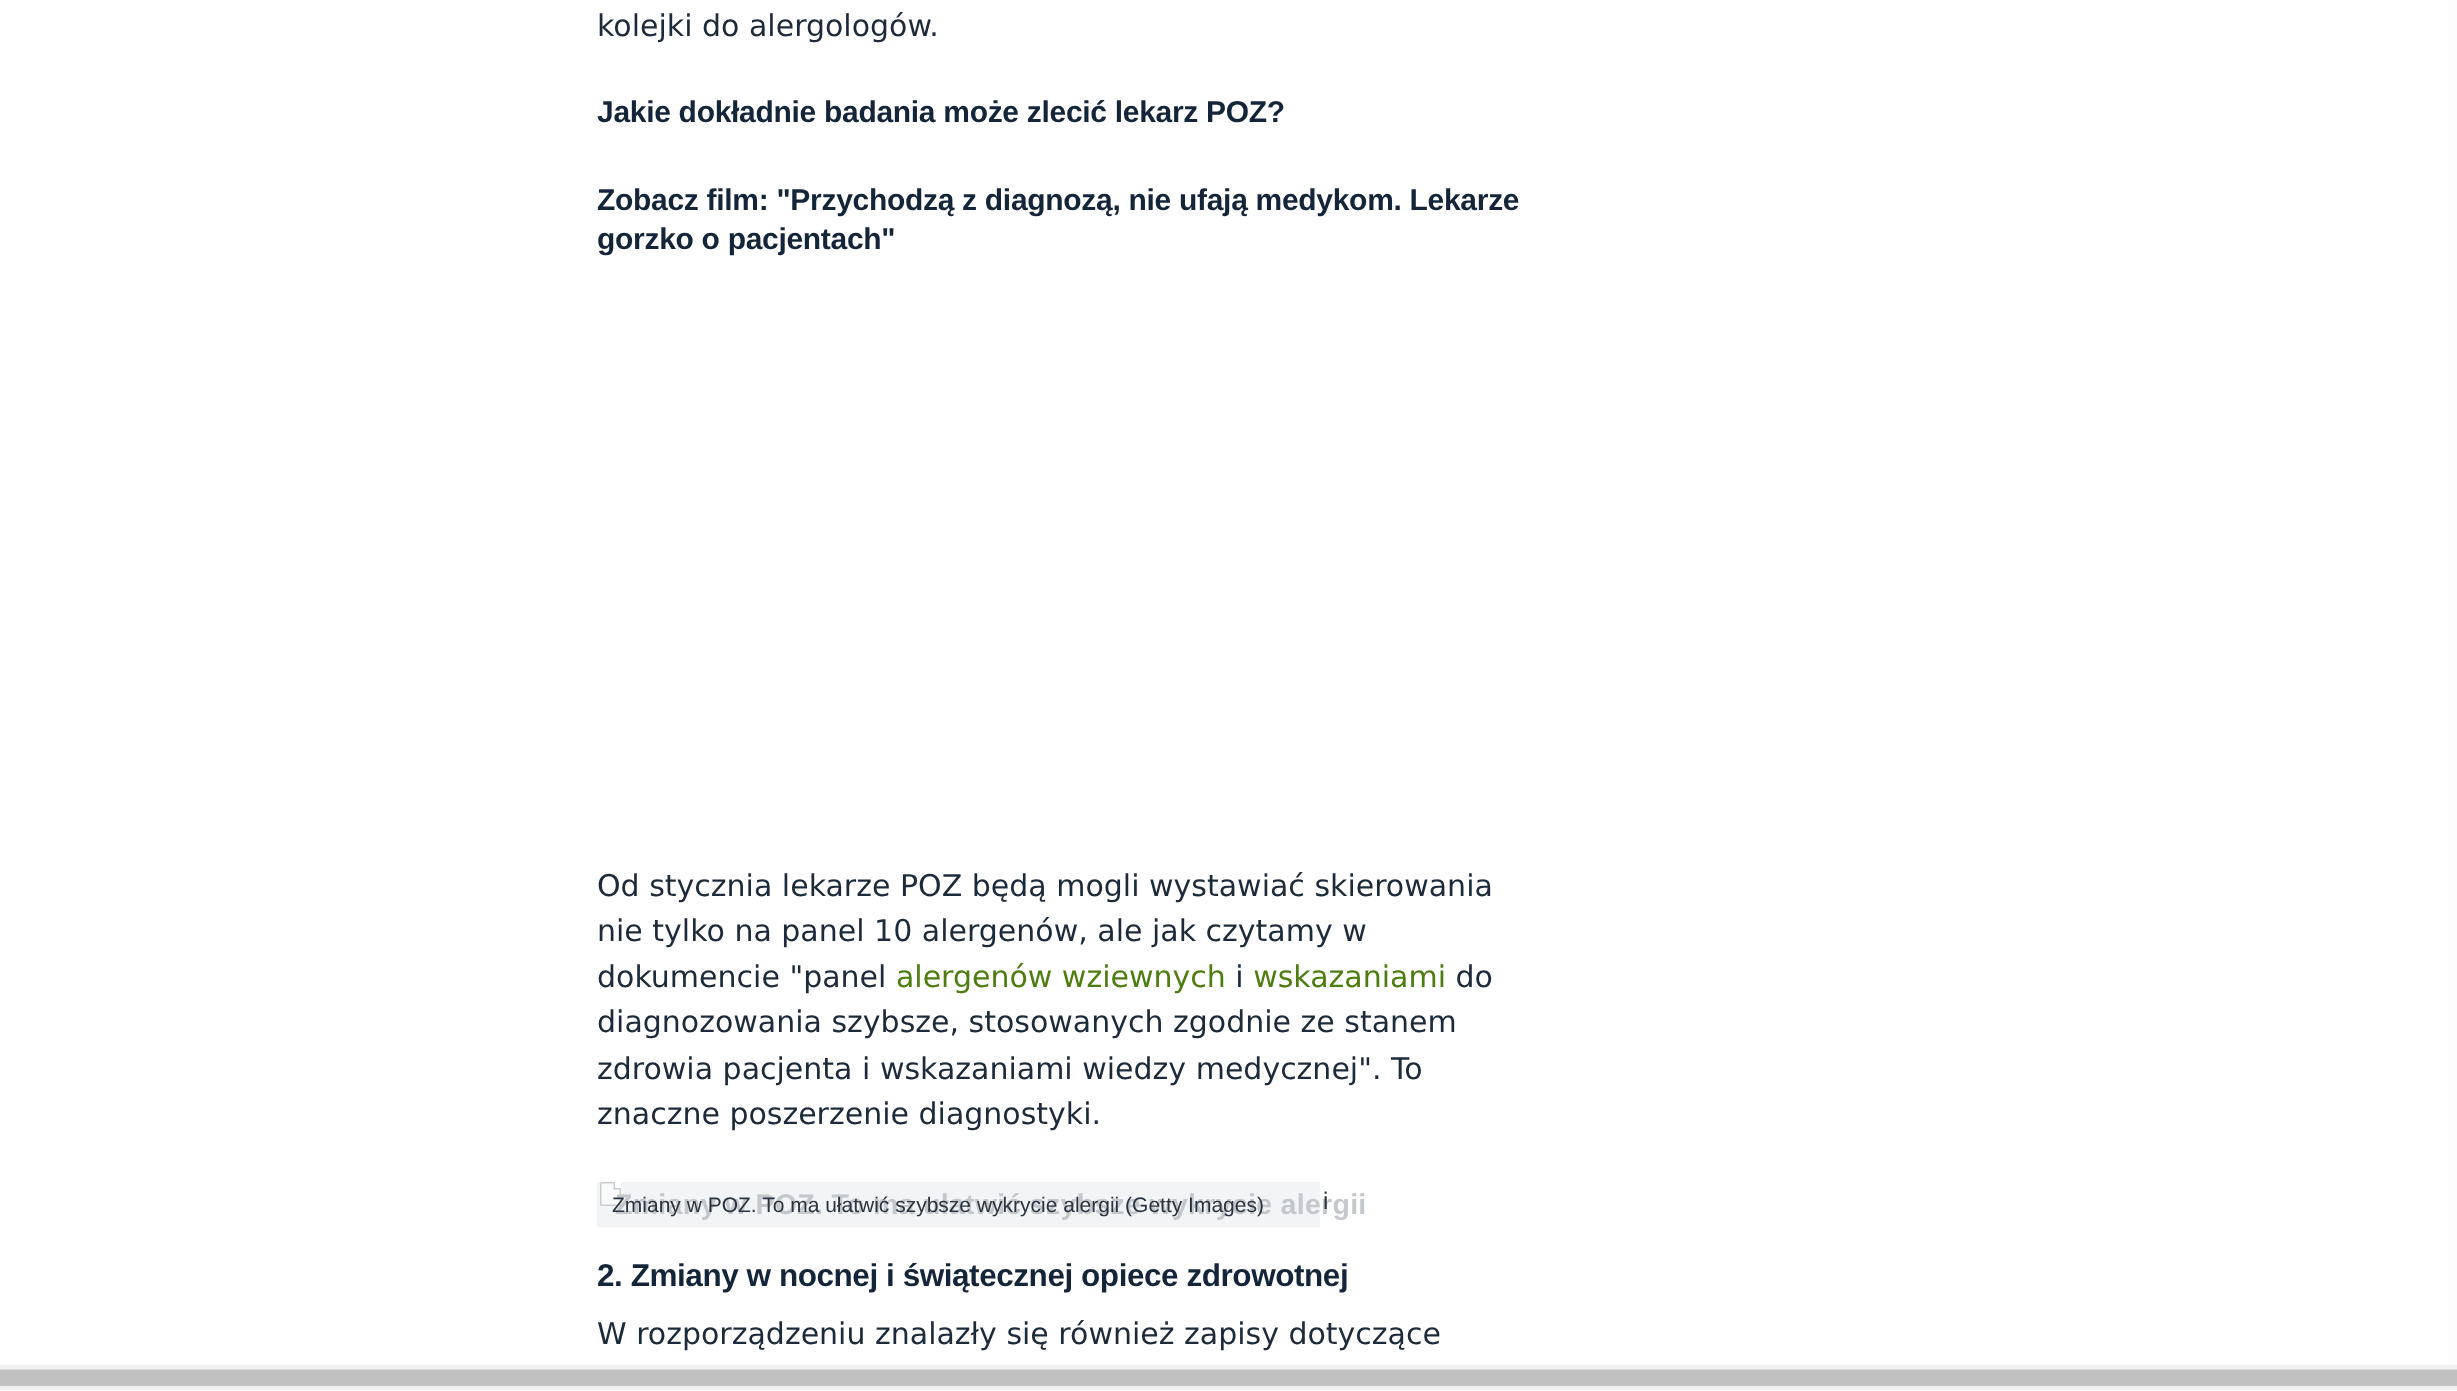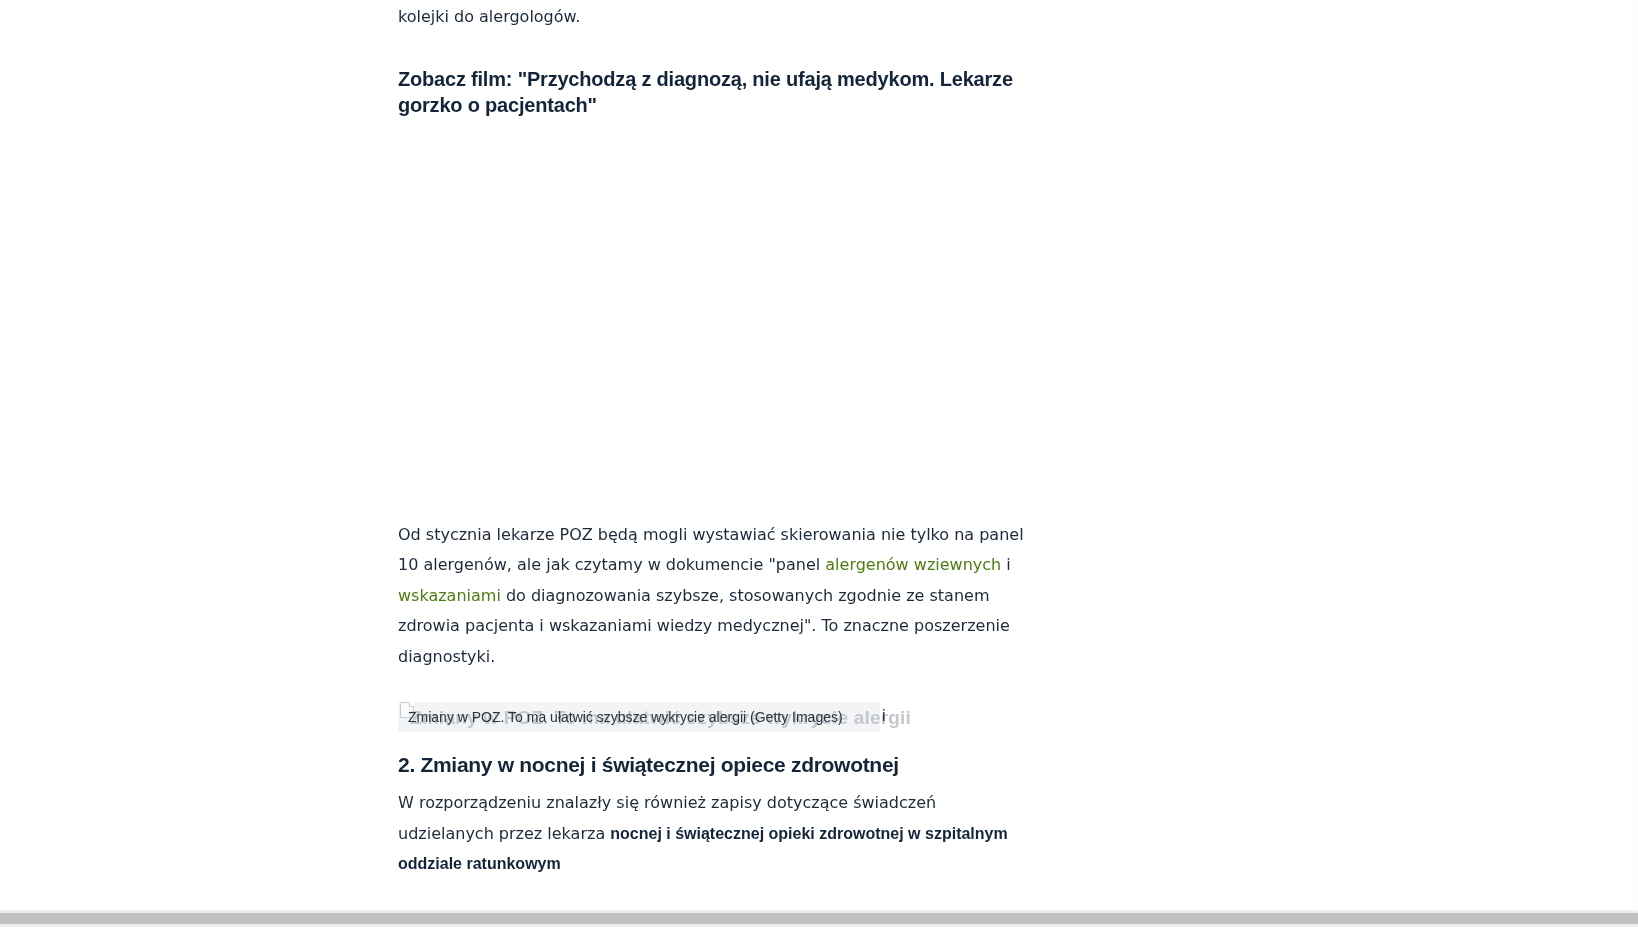--- a/index.html
+++ b/index.html
@@ -23,21 +23,21 @@
       overflow: hidden;
       background: #ffffff;
     }
     .article {
       position: absolute;
       left: 398px;
       top: 0;
       width: 632px;
     }
     .p {
-      font-size: 16px;
+      font-size: 20px;
       line-height: 30.5px;
       color: #1c2a3a;
       margin: 0;
       font-weight: 400;
       letter-spacing: 0;
     }
     .h-q {
       font-family: "Liberation Sans", sans-serif;
       font-weight: 700;
       font-size: 20px;
@@ -144,20 +144,21 @@
     }
   </style>
 </head>
 <body>
 
 <div class="page">
   <div class="article">
 
     <p class="p" style="margin-top:2px;">kolejki do alergologów.</p>
 
+    <h3 class="h-q" style="margin-top:29px;">Jakie dokładnie badania może zlecić lekarz POZ?</h3>
 
     <h3 class="h-q" style="margin-top:33px; width:628px;">Zobacz film: "Przychodzą z diagnozą, nie ufają medykom. Lekarze gorzko o pacjentach"</h3>
 
     <div class="video-area" style="margin-top:14px;"></div>
 
     <p class="p" style="margin-top:0px; width:628px;">
       <span>Od stycznia lekarze POZ będą mogli wystawiać skierowania nie tylko na panel 10 alergenów, ale jak czytamy w dokumencie "panel </span><a class="link">alergenów wziewnych</a><span> i </span><a class="link">wskazaniami</a><span> do diagnozowania szybsze, stosowanych zgodnie ze stanem zdrowia pacjenta i wskazaniami wiedzy medycznej". To znaczne poszerzenie diagnostyki.</span>
     </p>
 
     <div class="img-wrap" style="margin-top:30px;">

